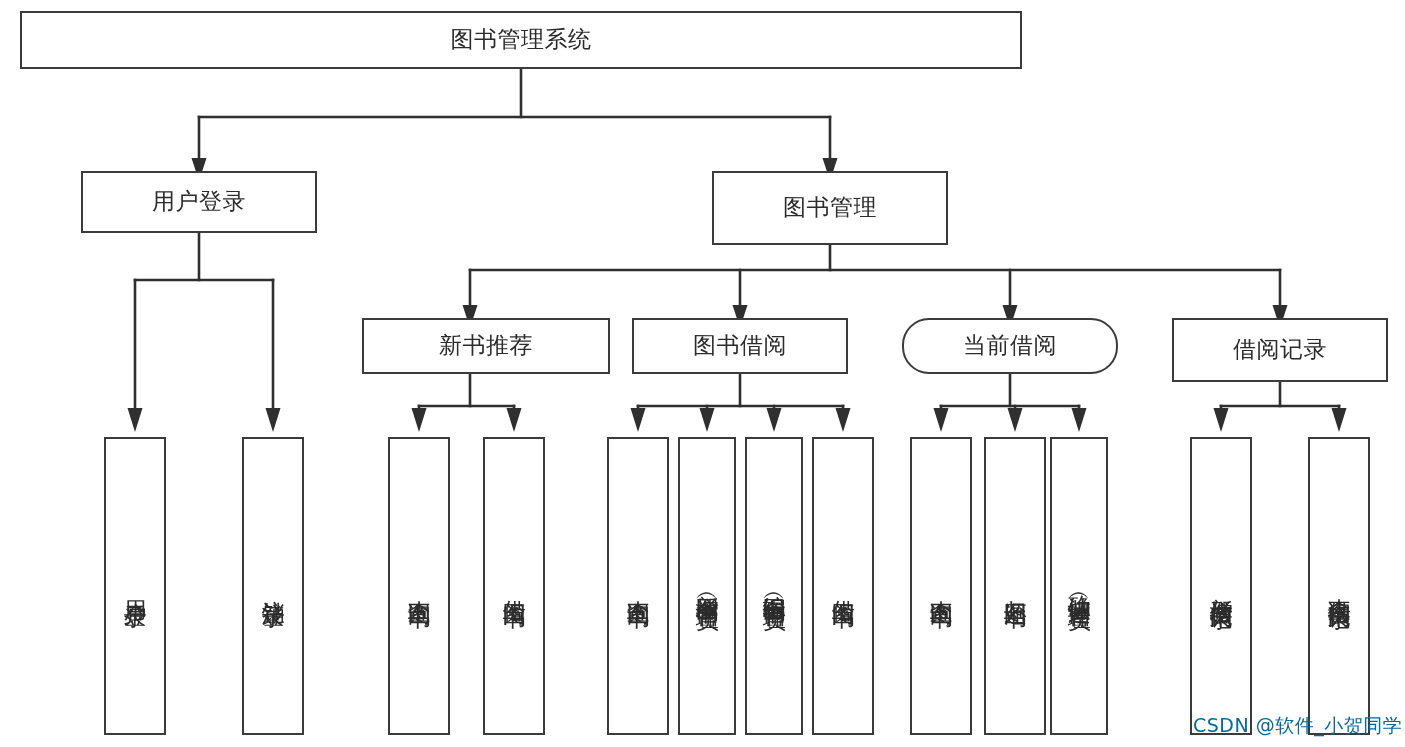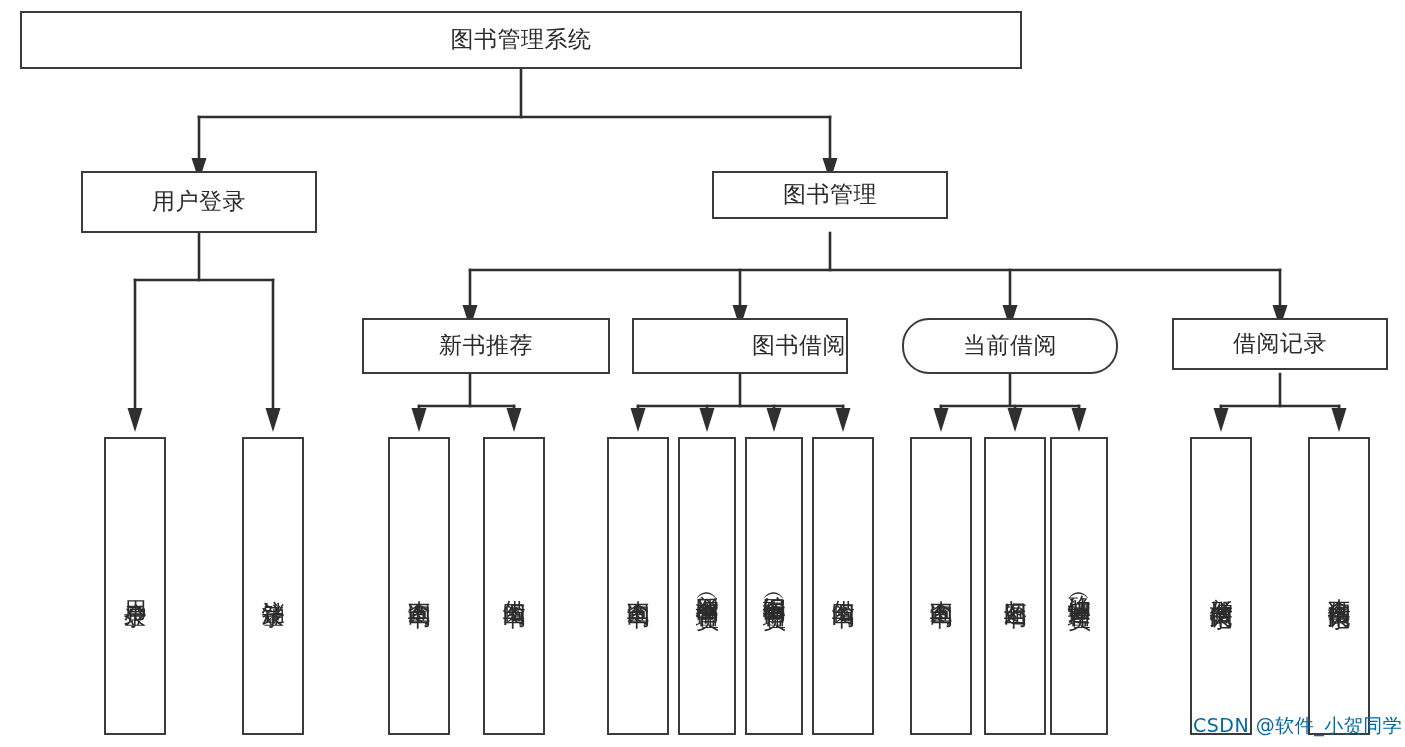--- a/index.html
+++ b/index.html
@@ -153,34 +153,34 @@
     </g>
   </svg>
 
   <div class="node root" style="left:20px; top:11px; width:1002px; height:58px;">
     <span class="label-h">图书管理系统</span>
   </div>
 
   <div class="node" style="left:81px; top:171px; width:236px; height:62px;">
     <span class="label-h">用户登录</span>
   </div>
-  <div class="node" style="left:712px; top:171px; width:236px; height:48px;">
+  <div class="node" style="left:712px; top:171px; width:236px; height:74px;">
     <span class="label-h">图书管理</span>
   </div>
 
   <div class="node" style="left:362px; top:318px; width:248px; height:56px;">
     <span class="label-h">新书推荐</span>
   </div>
-  <div class="node" style="left:632px; top:318px; width:216px; height:56px;justify-content:flex-end;">
+  <div class="node" style="left:632px; top:318px; width:216px; height:56px;">
     <span class="label-h">图书借阅</span>
   </div>
   <div class="node" style="left:902px; top:318px; width:216px; height:56px;border-radius:27px;">
     <span class="label-h">当前借阅</span>
   </div>
-  <div class="node" style="left:1172px; top:318px; width:216px; height:52px;">
+  <div class="node" style="left:1172px; top:318px; width:216px; height:64px;">
     <span class="label-h">借阅记录</span>
   </div>
 
   <div class="node leaf" style="left:104px; top:437px; width:62px; height:298px;">
     <span class="label-v">用户登录</span>
   </div>
   <div class="node leaf" style="left:242px; top:437px; width:62px; height:298px;">
     <span class="label-v">注销登录</span>
   </div>
 

